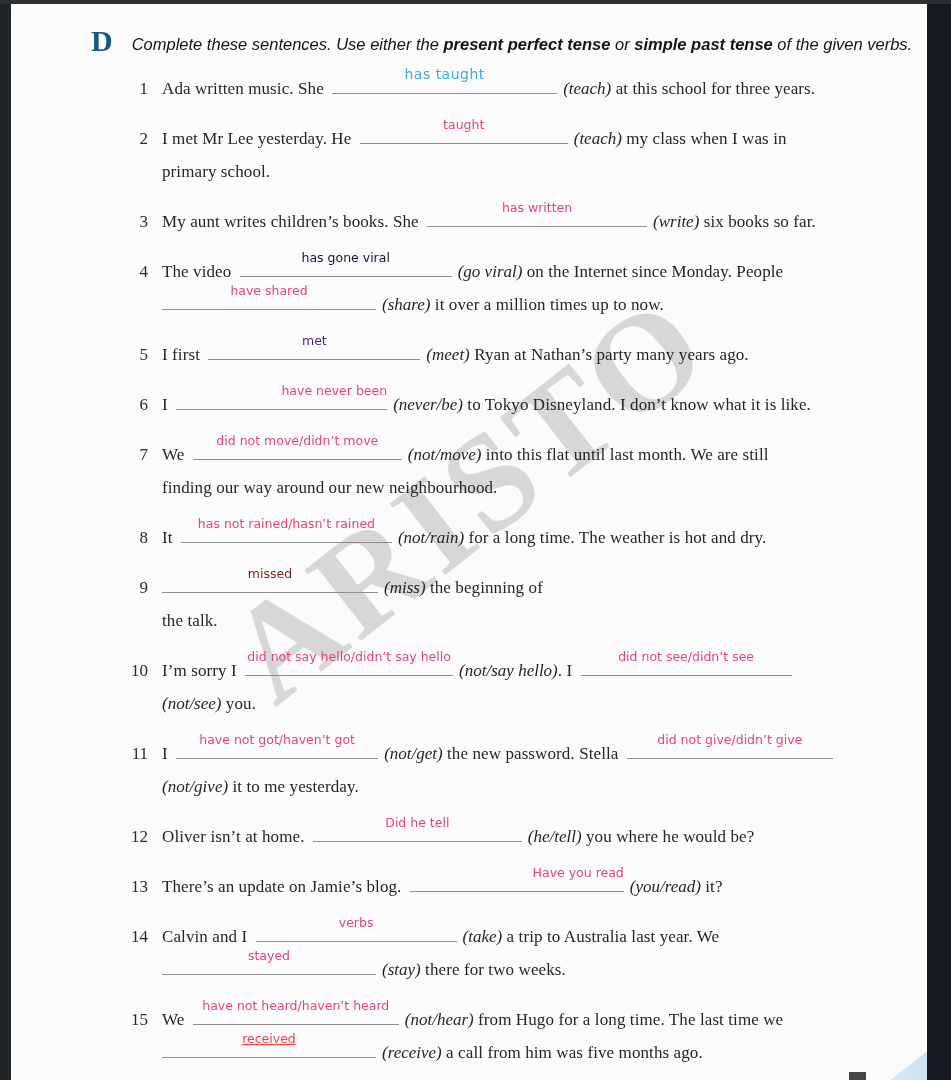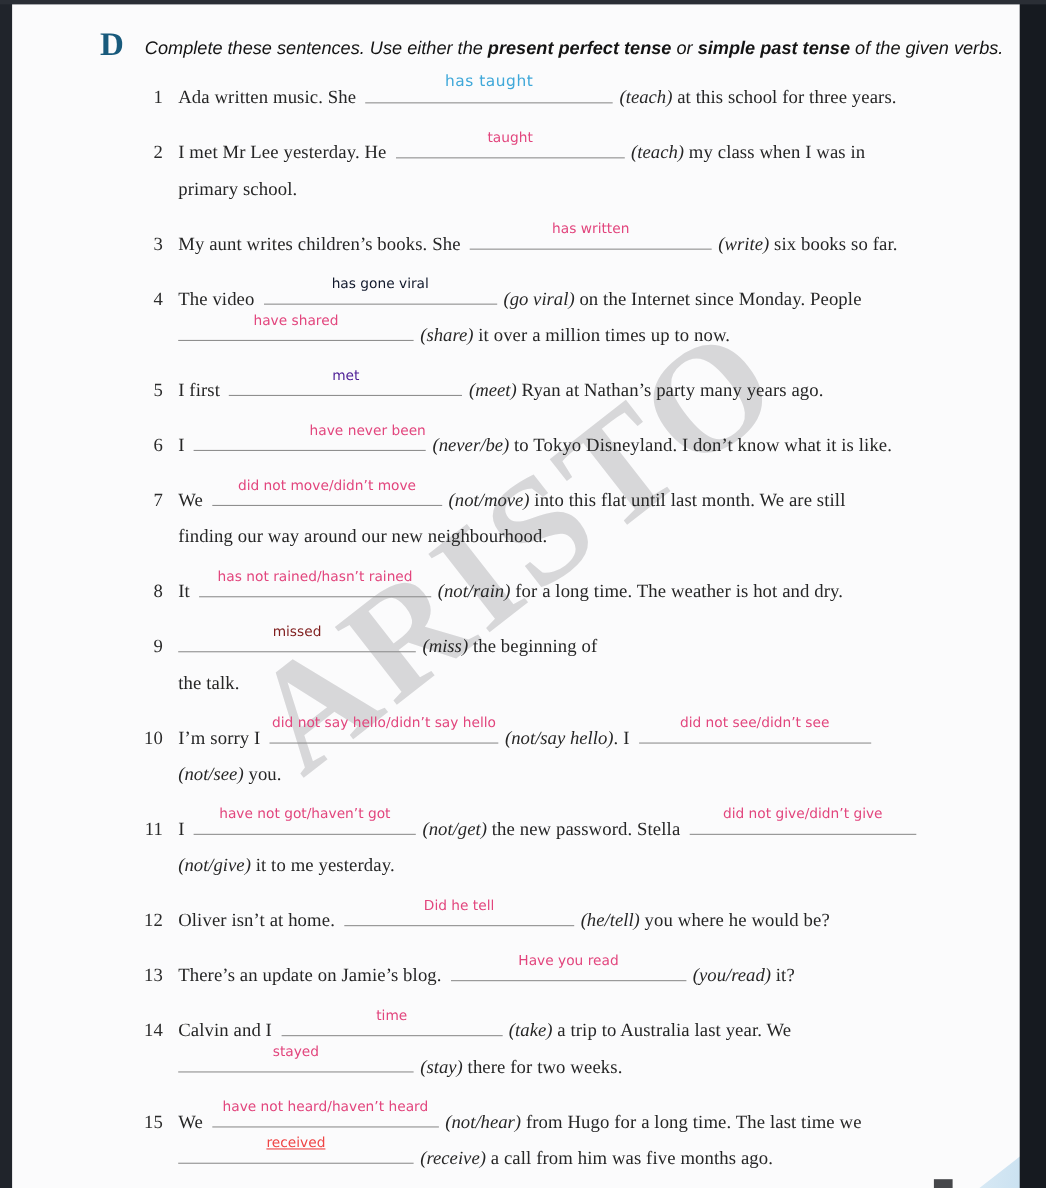--- a/index.html
+++ b/index.html
@@ -164,28 +164,28 @@
   <div class="q-row">
     <div class="q-num">12</div>
     <div class="q-body">
         <div class="q-line"><span class="txt">Oliver isn’t at home. </span><span class="blank" style="width: 209px;"><span class="answer" style="color: rgb(226, 69, 125);">Did he tell</span></span><span class="hint">(he/tell)</span><span class="txt"> you where he would be?</span></div>
       </div>
   </div>
 
   <div class="q-row">
     <div class="q-num">13</div>
     <div class="q-body">
-        <div class="q-line"><span class="txt">There’s an update on Jamie’s blog. </span><span class="blank" style="width: 214px;"><span class="answer" style="color: rgb(226, 69, 125);">Have you read</span></span><span class="hint">(you/read)</span><span class="txt"> it?</span></div>
+        <div class="q-line"><span class="txt">There’s an update on Jamie’s blog. </span><span class="blank" style="width: 214px;"><span class="answer" style="color: rgb(226, 69, 125); text-align: right;">Have you read</span></span><span class="hint">(you/read)</span><span class="txt"> it?</span></div>
       </div>
   </div>
 
   <div class="q-row">
     <div class="q-num">14</div>
     <div class="q-body">
-        <div class="q-line"><span class="txt">Calvin and I </span><span class="blank" style="width: 201px;"><span class="answer" style="color: rgb(226, 69, 125);">time</span></span><span class="hint">(take)</span><span class="txt"> a trip to Australia last year. We</span></div>
+        <div class="q-line"><span class="txt">Calvin and I </span><span class="blank" style="width: 201px;"><span class="answer" style="color: rgb(226, 69, 125);">verbs</span></span><span class="hint">(take)</span><span class="txt"> a trip to Australia last year. We</span></div>
         <div class="q-line"><span class="blank" style="width: 214px;"><span class="answer" style="color: rgb(226, 69, 125);">stayed</span></span><span class="hint">(stay)</span><span class="txt"> there for two weeks.</span></div>
       </div>
   </div>
 
   <div class="q-row">
     <div class="q-num">15</div>
     <div class="q-body">
         <div class="q-line"><span class="txt">We </span><span class="blank" style="width: 206px;"><span class="answer" style="color: rgb(226, 69, 125);">have not heard/haven’t heard</span></span><span class="hint">(not/hear)</span><span class="txt"> from Hugo for a long time. The last time we</span></div>
         <div class="q-line"><span class="blank" style="width: 214px;"><span class="answer" style="color: #ef4444; text-decoration: underline;">received</span></span><span class="hint">(receive)</span><span class="txt"> a call from him was five months ago.</span></div>
       </div>

